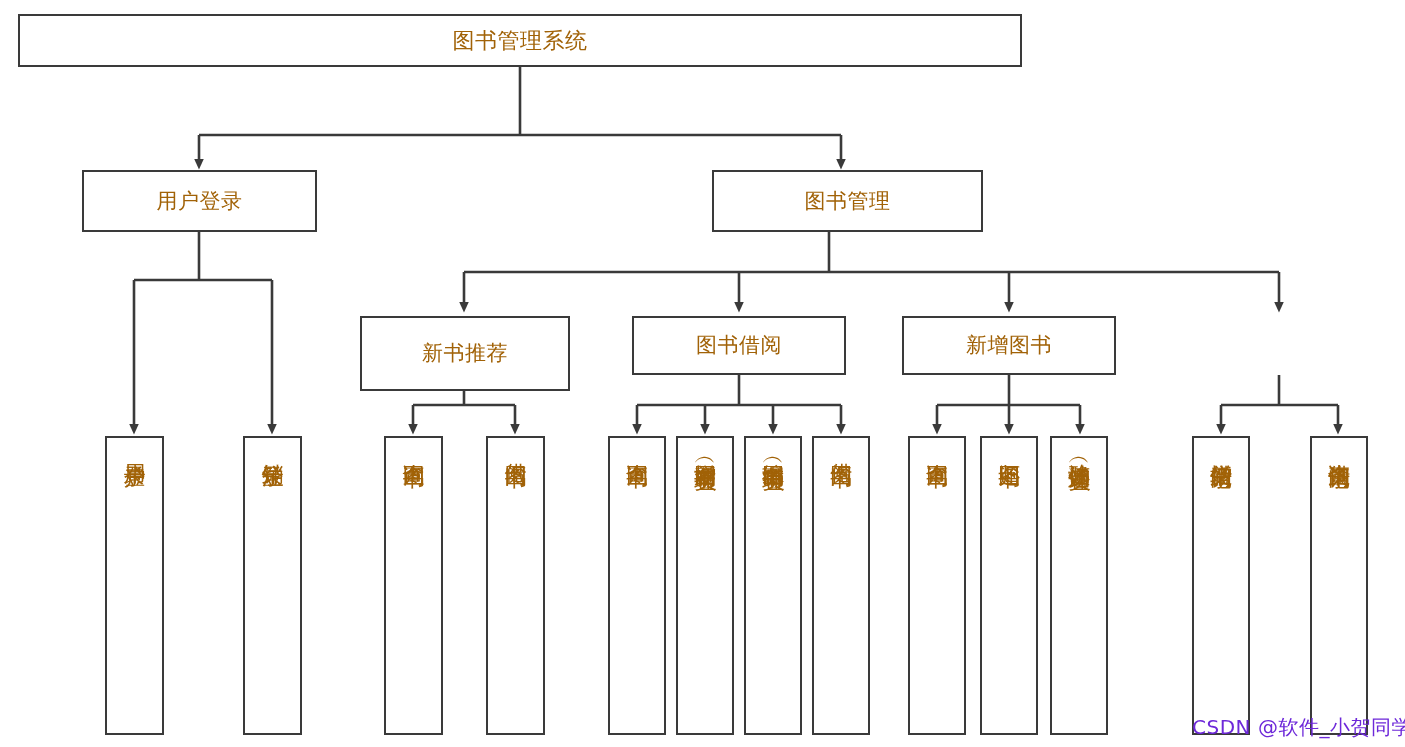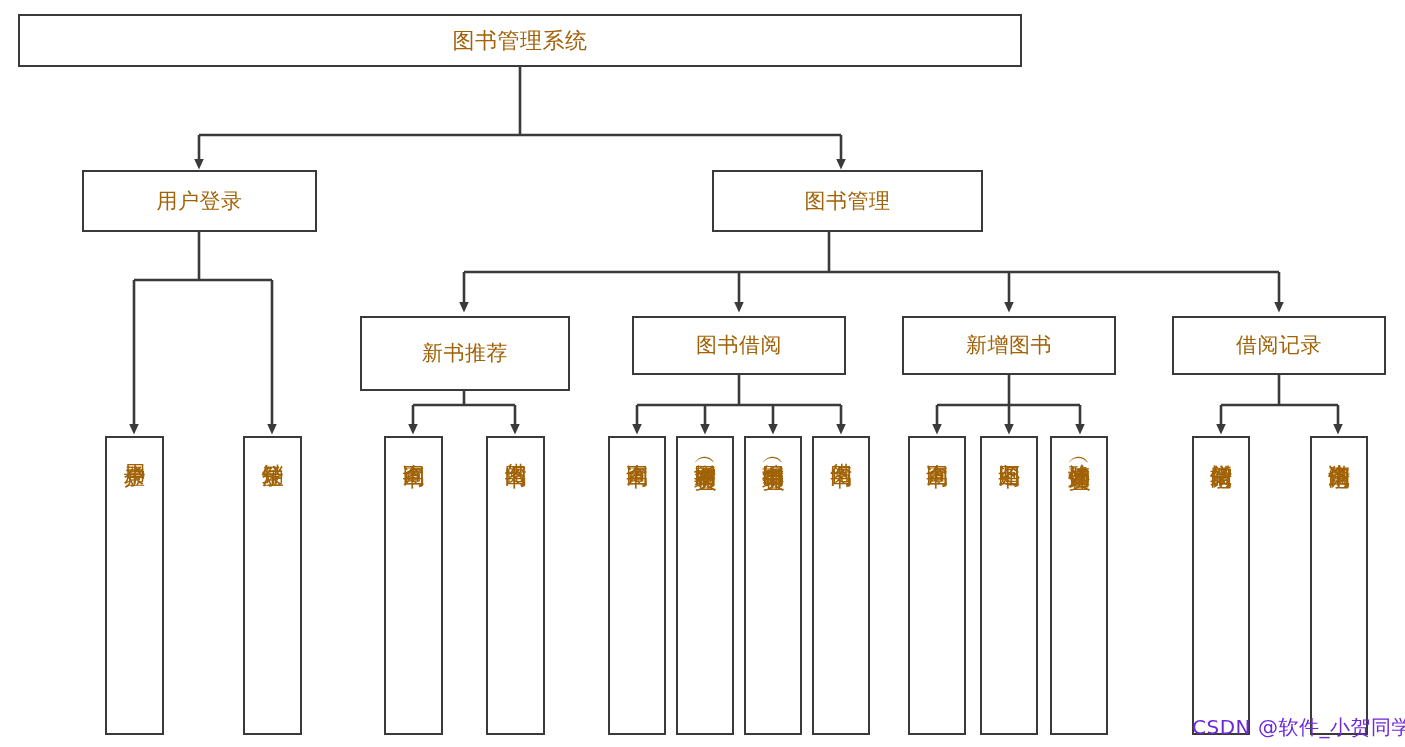--- a/index.html
+++ b/index.html
@@ -134,23 +134,20 @@
 
   <div class="node h" style="left:360px;top:316px;width:210px;height:75px;">
     <span class="lbl">新书推荐</span>
   </div>
   <div class="node h" style="left:632px;top:316px;width:214px;height:59px;justify-content:center;">
     <span class="lbl">图书借阅</span>
   </div>
   <div class="node h" style="left:902px;top:316px;width:214px;height:59px;">
     <span class="lbl">新增图书</span>
   </div>
-  <div class="node h" style="left:1172px;top:316px;width:214px;height:59px;">
-    <span class="lbl">借阅记录</span>
-  </div>
 
   <div class="node v" style="left:105px;top:436px;width:59px;height:299px;">
     <span class="lbl">用户登录</span>
   </div>
   <div class="node v" style="left:243px;top:436px;width:59px;height:299px;">
     <span class="lbl">注销登录</span>
   </div>
 
   <div class="node v" style="left:384px;top:436px;width:59px;height:299px;">
     <span class="lbl">查询图书</span>

